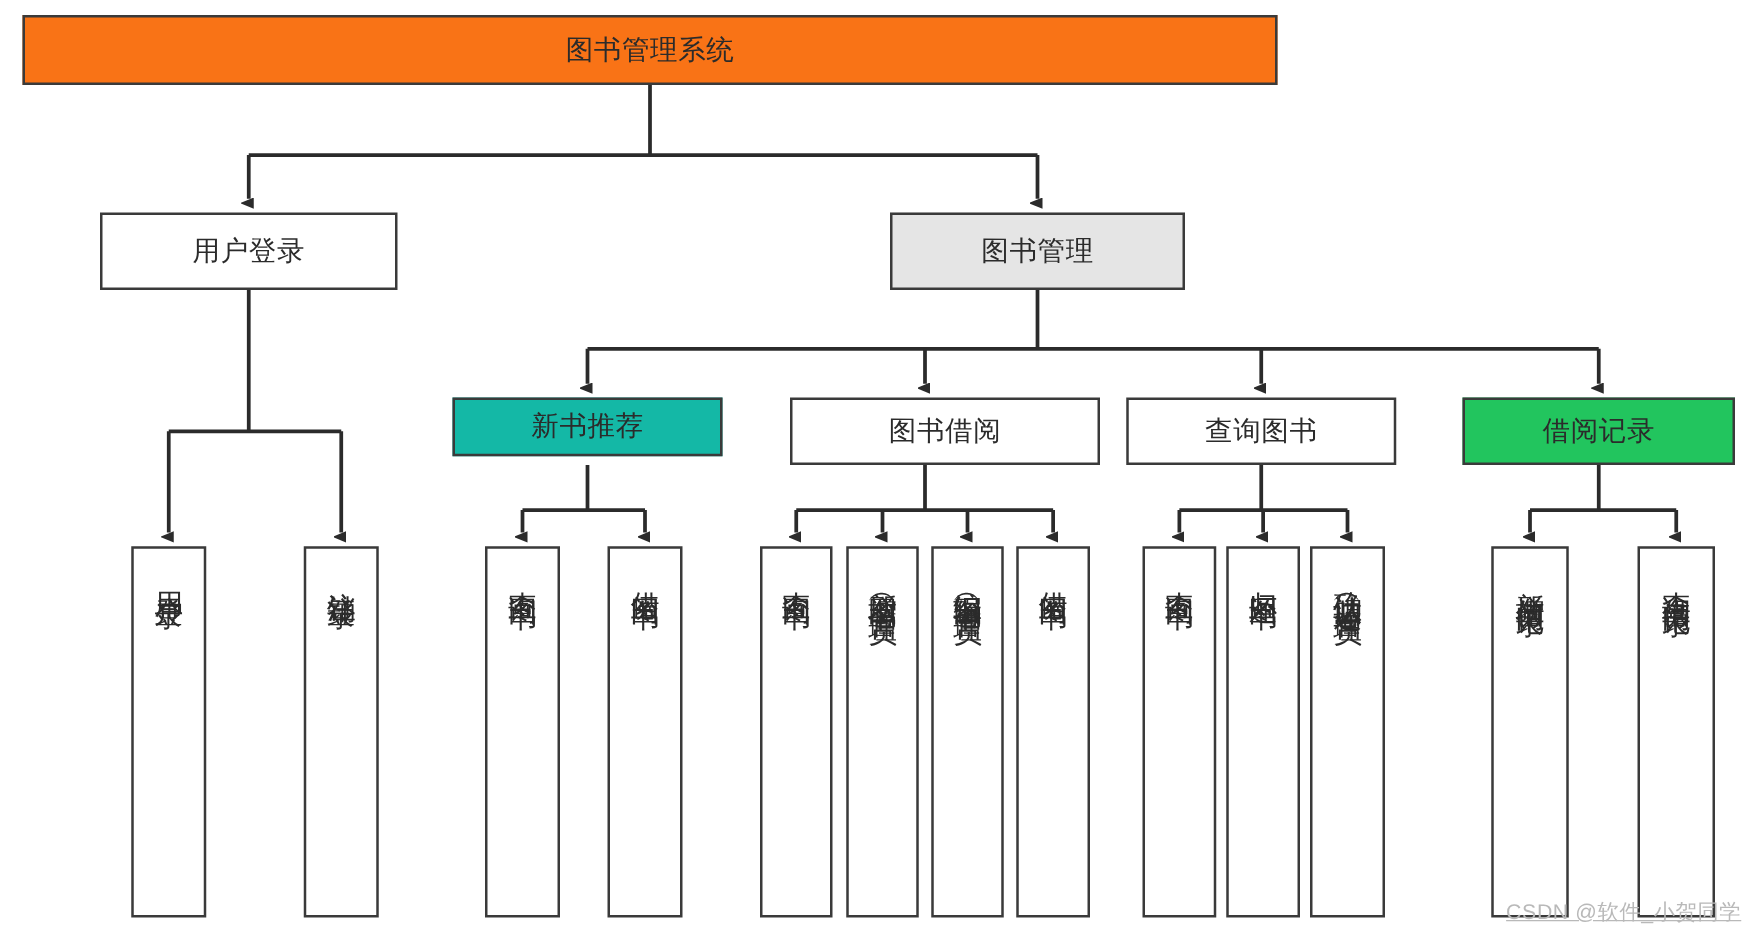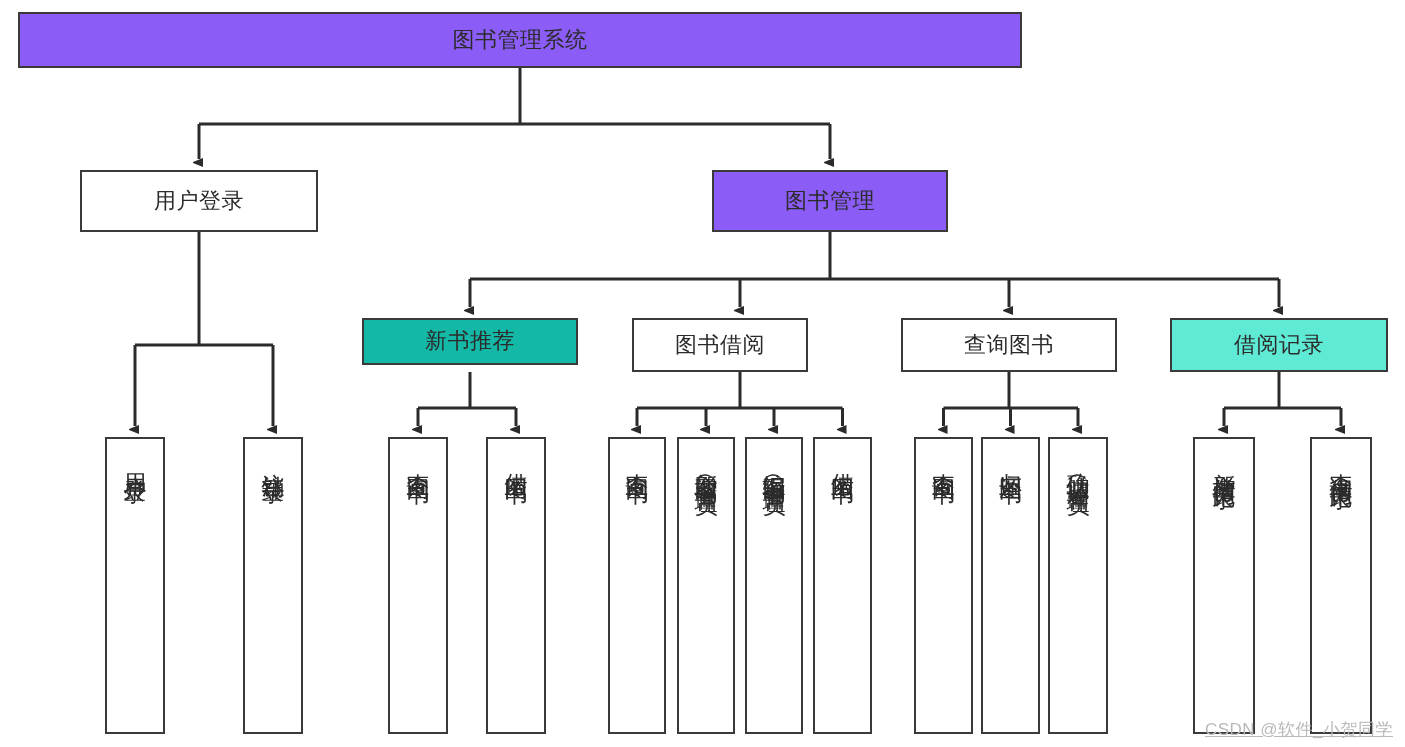--- a/index.html
+++ b/index.html
@@ -109,39 +109,39 @@
         <path d="M 1010.5 408 L 1010.5 426" stroke="#2b2b2b" stroke-width="3" fill="none" marker-end="url(#arrow)"></path>
         <path d="M 1078 408 L 1078 426" stroke="#2b2b2b" stroke-width="3" fill="none" marker-end="url(#arrow)"></path>
         <path d="M 1279 372 L 1279 408" stroke="#2b2b2b" stroke-width="3" fill="none"></path>
         <path d="M 1224 408 L 1341 408" stroke="#2b2b2b" stroke-width="3" fill="none"></path>
         <path d="M 1224 408 L 1224 426" stroke="#2b2b2b" stroke-width="3" fill="none" marker-end="url(#arrow)"></path>
         <path d="M 1341 408 L 1341 426" stroke="#2b2b2b" stroke-width="3" fill="none" marker-end="url(#arrow)"></path>
       </g>
   </svg>
 
   <div id="node-layer">
-      <div class="node horizontal" style="left: 18px; top: 12px; width: 1004px; height: 56px; border-color: rgb(58, 58, 58); background: #8b5cf6;">
+      <div class="node horizontal" style="left: 18px; top: 12px; width: 1004px; height: 56px; border-color: rgb(58, 58, 58); background: #f97316;">
         <span class="node-label" style="color: rgb(43, 43, 43);">图书管理系统</span>
       </div>
       <div class="node horizontal" style="left: 80px; top: 170px; width: 238px; height: 62px; border-color: rgb(58, 58, 58); background: rgb(255, 255, 255);">
         <span class="node-label" style="color: rgb(43, 43, 43);">用户登录</span>
       </div>
-      <div class="node horizontal" style="left: 712px; top: 170px; width: 236px; height: 62px; border-color: rgb(58, 58, 58); background: #8b5cf6;">
+      <div class="node horizontal" style="left: 712px; top: 170px; width: 236px; height: 62px; border-color: rgb(58, 58, 58); background: #e5e5e5;">
         <span class="node-label" style="color: rgb(43, 43, 43);">图书管理</span>
       </div>
       <div class="node horizontal" style="left: 362px; top: 318px; width: 216px; height: 47px; border-color: rgb(58, 58, 58); background: #14b8a6;">
         <span class="node-label" style="color: rgb(43, 43, 43);">新书推荐</span>
       </div>
-      <div class="node horizontal" style="left: 632px; top: 318px; width: 176px; height: 54px; border-color: rgb(58, 58, 58); background: rgb(255, 255, 255);">
+      <div class="node horizontal" style="left: 632px; top: 318px; width: 248px; height: 54px; border-color: rgb(58, 58, 58); background: rgb(255, 255, 255);">
         <span class="node-label" style="color: rgb(43, 43, 43);">图书借阅</span>
       </div>
       <div class="node horizontal" style="left: 901px; top: 318px; width: 216px; height: 54px; border-color: rgb(58, 58, 58); background: rgb(255, 255, 255);">
         <span class="node-label" style="color: rgb(43, 43, 43);">查询图书</span>
       </div>
-      <div class="node horizontal" style="left: 1170px; top: 318px; width: 218px; height: 54px; border-color: rgb(58, 58, 58); background: #5eead4;">
+      <div class="node horizontal" style="left: 1170px; top: 318px; width: 218px; height: 54px; border-color: rgb(58, 58, 58); background: #22c55e;">
         <span class="node-label" style="color: rgb(43, 43, 43);">借阅记录</span>
       </div>
       <div class="node vertical" style="left: 105px; top: 437px; width: 60px; height: 297px; border-color: rgb(58, 58, 58); background: rgb(255, 255, 255);">
         <span class="node-label" style="color: rgb(43, 43, 43);">用户登录</span>
       </div>
       <div class="node vertical" style="left: 243px; top: 437px; width: 60px; height: 297px; border-color: rgb(58, 58, 58); background: rgb(255, 255, 255);">
         <span class="node-label" style="color: rgb(43, 43, 43);">注销登录</span>
       </div>
       <div class="node vertical" style="left: 388px; top: 437px; width: 60px; height: 297px; border-color: rgb(58, 58, 58); background: rgb(255, 255, 255);">
         <span class="node-label" style="color: rgb(43, 43, 43);">查询图书</span>

